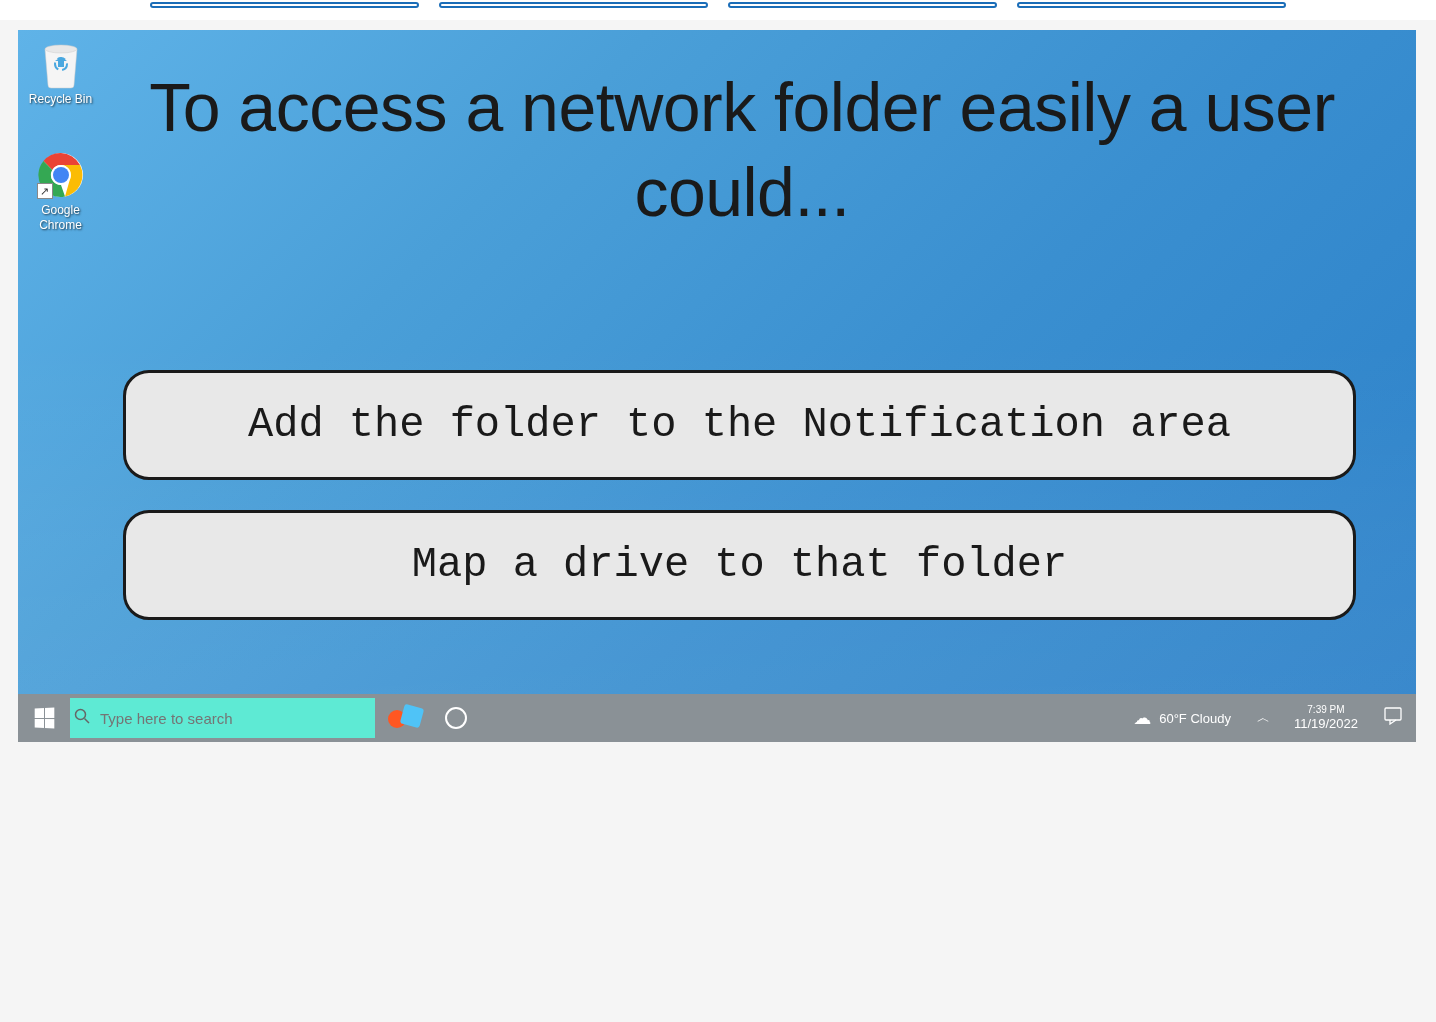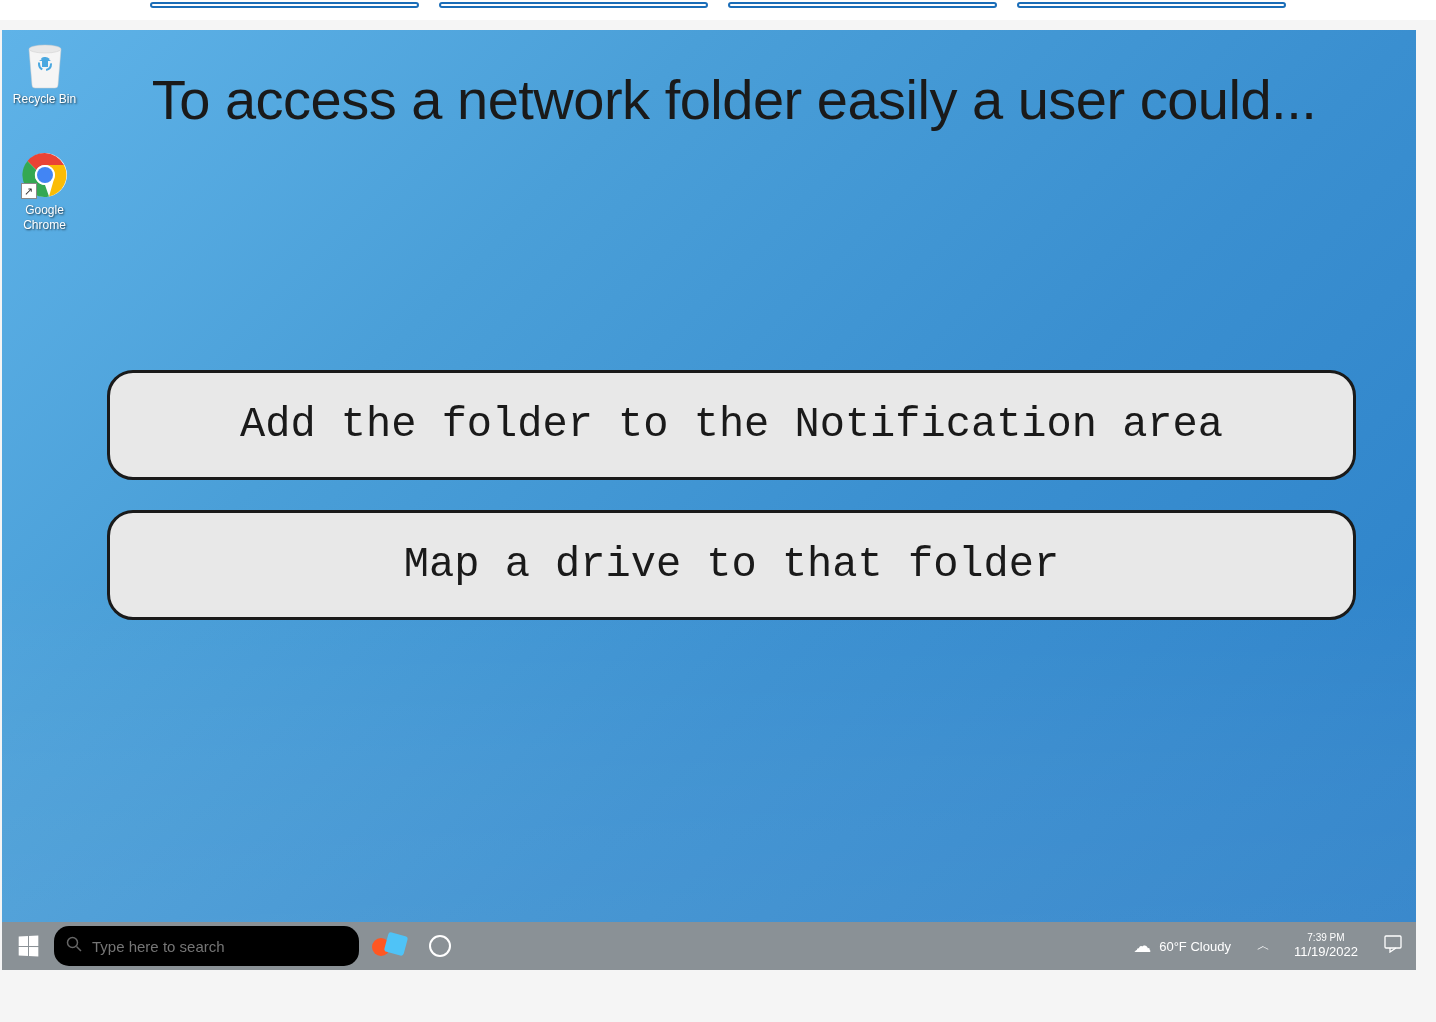--- a/index.html
+++ b/index.html
@@ -25,22 +25,22 @@
     }
     .top-pill {
       border: 2px solid #1a6db8;
       border-radius: 10px;
       width: 280px;
       height: 6px;
       margin-top: 2px;
     }
     .desktop-area {
       position: relative;
-      margin: 10px 20px 0 2px;
-      height: 940px;
+      margin: 10px 20px 0 18px;
+      height: 712px;
       background: linear-gradient(135deg, #5fb3e8 0%, #4a9fd8 30%, #3a8fd0 60%, #2a7fc8 100%);
       overflow: hidden;
     }
     .desktop-icons {
       position: absolute;
       left: 5px;
       top: 10px;
       display: flex;
       flex-direction: column;
       gap: 45px;
@@ -93,21 +93,21 @@
       position: relative;
     }
     .question-area {
       position: absolute;
       left: 100px;
       top: 35px;
       right: 50px;
       text-align: center;
     }
     .question-text {
-      font-size: 56px;
+      font-size: 68px;
       font-weight: 400;
       color: #1a1a1a;
       line-height: 1.25;
       font-family: 'Segoe UI Light', 'Segoe UI', Arial, sans-serif;
       letter-spacing: -0.5px;
     }
     .answers {
       position: absolute;
       left: 105px;
       right: 60px;
@@ -161,29 +161,28 @@
       display: grid;
       grid-template-columns: 1fr 1fr;
       grid-template-rows: 1fr 1fr;
       gap: 1px;
       transform: perspective(40px) rotateY(-12deg);
     }
     .win-logo div {
       background: #fff;
     }
     .search-box {
-      background: #000000;
+      background: #5eead4;
       height: 40px;
       width: 305px;
       display: flex;
       align-items: center;
-      padding: 0 12px;
+      padding: 0 4px;
       gap: 10px;
       margin: 4px 0;
-      border-radius: 15px;
     }
     .search-icon-tb {
       color: #666;
       font-size: 16px;
     }
     .search-input {
       border: none;
       outline: none;
       font-size: 15px;
       color: #666;

